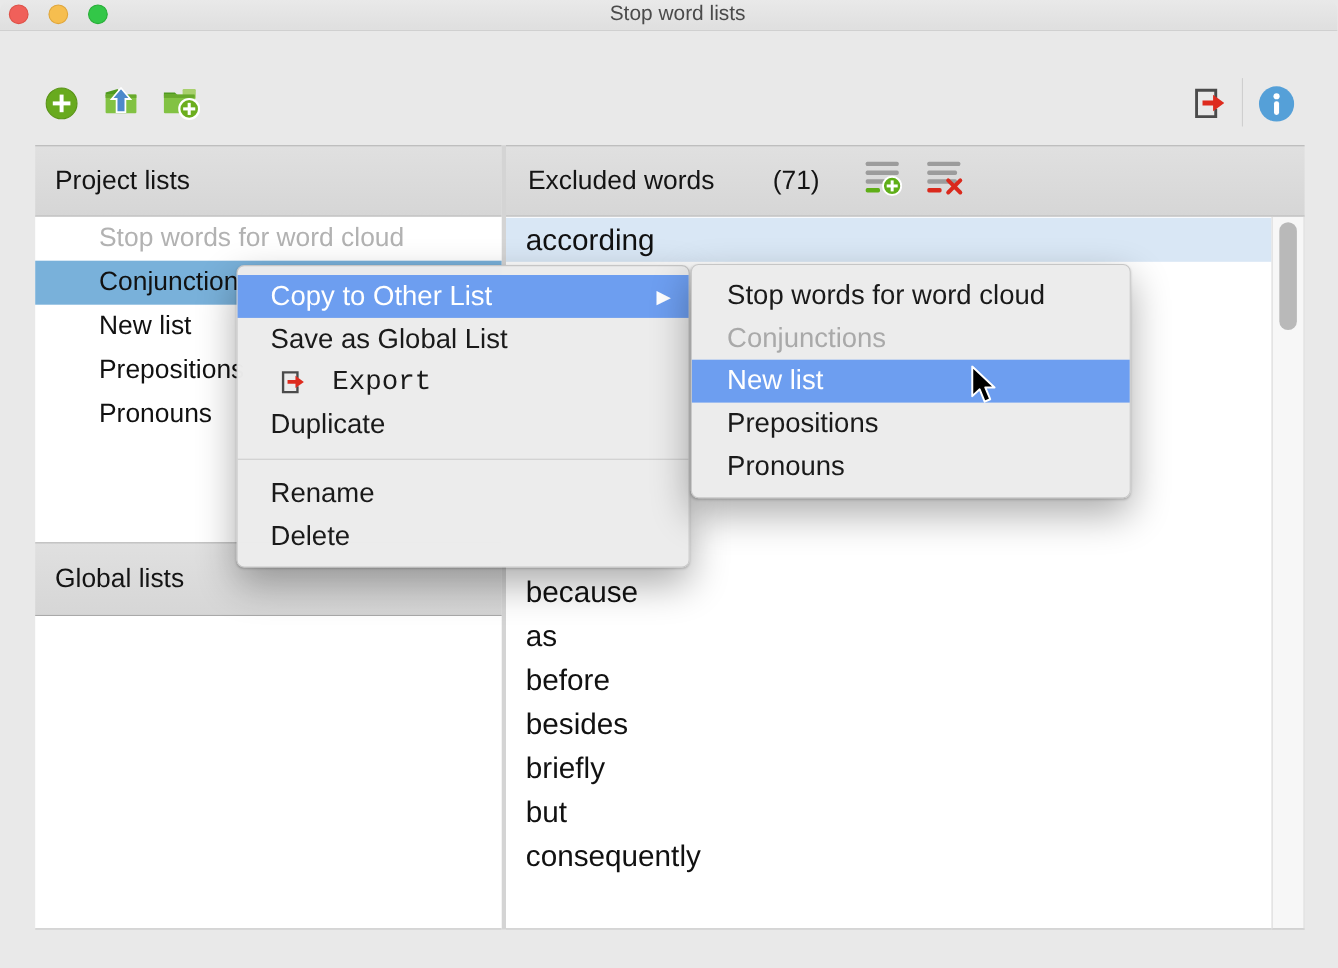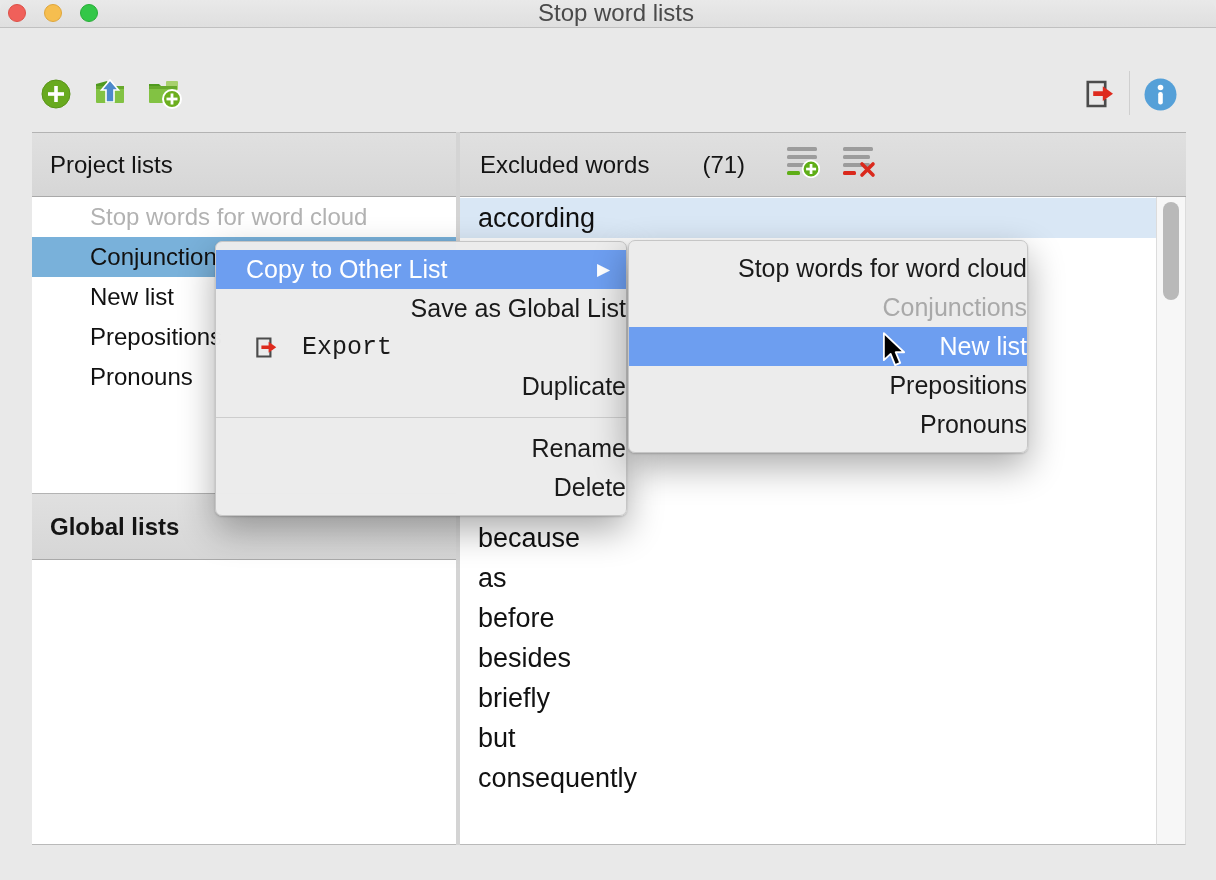--- a/index.html
+++ b/index.html
@@ -12,21 +12,21 @@
   .abs{position:absolute;}
   
   .titlebar{
     left:0;top:0;width:1216px;height:27px;
     background:linear-gradient(#e9e9e9,#dfdfdf);
     border-bottom:1px solid #c0c0c0;
     border-radius:10px 10px 0 0;
   }
   .titlebar .title{
     position:absolute;left:16px;right:0;top:0;height:27px;
-    text-align:center;font-size:24px;line-height:26px;color:#4a4a4a;
+    text-align:center;font-size:19px;line-height:26px;color:#4a4a4a;
   }
   .tl{position:absolute;top:4px;width:18px;height:18px;border-radius:50%;}
   .tl.red{left:8px;background:#f0605a;border:1px solid #dd5047;box-sizing:border-box;}
   .tl.yellow{left:44px;background:#f6be4f;border:1px solid #dfa63b;box-sizing:border-box;}
   .tl.green{left:80px;background:#33c748;border:1px solid #27ad37;box-sizing:border-box;}
   
   .toolbtn{cursor:default;}
   .tb-sep{left:1129px;top:71px;width:1px;height:44px;background:#cfcfcf;}
   
   .hdr{
@@ -36,21 +36,21 @@
     font-size:24px;color:#141414;
   }
   .hdr-left{left:32px;top:132px;width:424px;height:65px;padding-left:18px;}
   .hdr-right{left:460px;top:132px;width:726px;height:65px;padding-left:20px;gap:11px;}
   .hdr .count{margin-left:42px;}
   .hdr .hicons{margin-left:30px;display:flex;gap:22px;align-items:center;}
   .div-v{left:456px;top:132px;width:4px;height:713px;background:#d4d4d4;}
   
   .panel-white{background:#ffffff;}
   .left-list{left:32px;top:197px;width:424px;height:296px;}
-  .glob-hdr{left:32px;top:493px;width:424px;height:67px;padding-left:18px;font-weight:bold;}
+  .glob-hdr{left:32px;top:493px;width:424px;height:67px;padding-left:18px;}
   .glob-list{left:32px;top:560px;width:424px;height:285px;border-bottom:1px solid #b9b9b9;box-sizing:border-box;}
   .plist-item{
     height:40px;line-height:40px;font-size:24px;color:#111;
     padding-left:58px;white-space:nowrap;overflow:hidden;
   }
   .plist-item.inactive{color:#b2b2b2;}
   .plist-item.selected{background:#79b1da;}
   
   .right-list{left:460px;top:197px;width:696px;height:648px;border-bottom:1px solid #b9b9b9;box-sizing:border-box;}
   .word-row{
@@ -64,21 +64,21 @@
     left:1156px;top:197px;width:30px;height:648px;background:#f7f7f7;
     border-left:1px solid #dcdcdc;border-right:1px solid #dcdcdc;
     border-bottom:1px solid #b9b9b9;box-sizing:border-box;
   }
   .sb-thumb{position:absolute;left:6px;top:5px;width:16px;height:98px;background:#b9b9b9;border-radius:8px;}
   
   .menu{
     background:rgba(236,236,236,0.985);
     border:1px solid #c6c6c6;border-radius:7px;
     box-shadow:0 1px 2px rgba(0,0,0,.18), 0 14px 36px rgba(0,0,0,.33);
-    padding:8px 0;box-sizing:border-box;text-align:right;
+    padding:8px 0;box-sizing:border-box;
   }
   #context-menu{left:215px;top:241px;width:412px;z-index:10;}
   #submenu{left:628px;top:240px;width:400px;z-index:11;}
   .mi{
     height:39px;line-height:39px;font-size:25px;color:#1a1a1a;
     padding-left:30px;white-space:nowrap;cursor:default;
   }
   .mi.hl{
     background:#6d9ef0;color:#ffffff;
     display:flex;align-items:center;justify-content:space-between;

